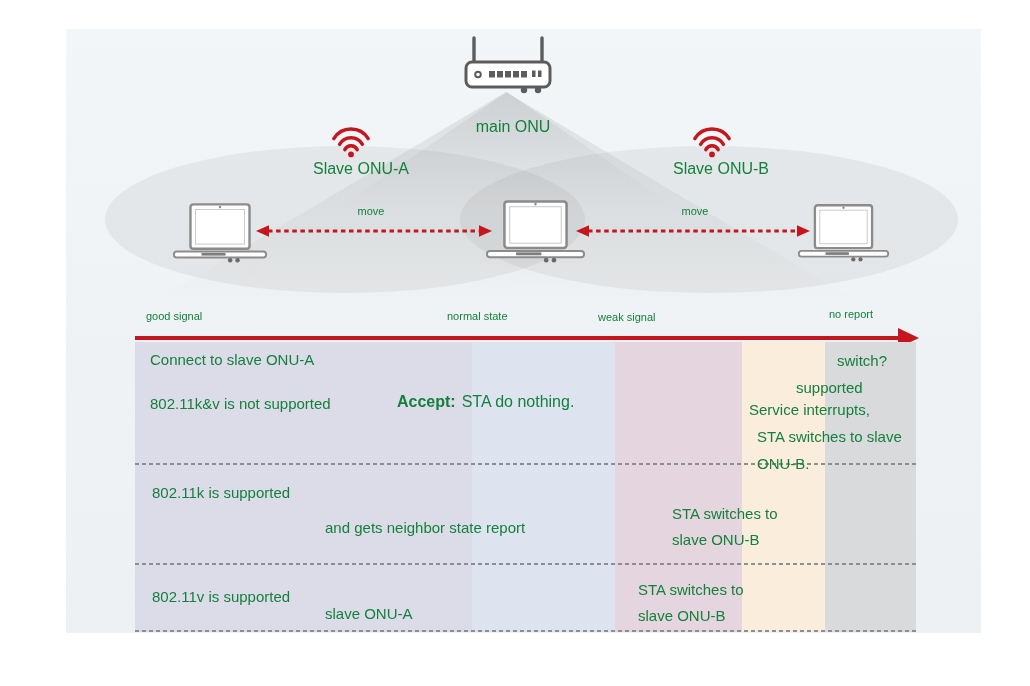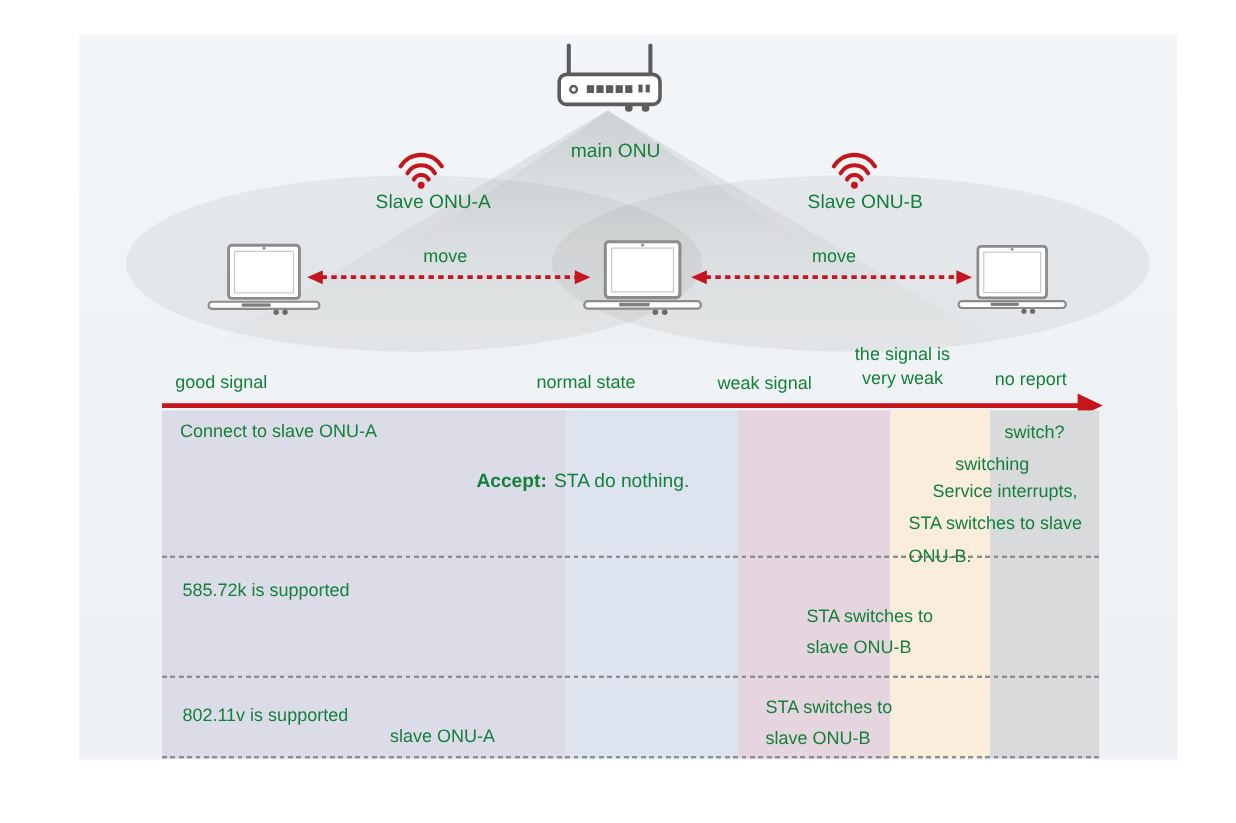--- a/index.html
+++ b/index.html
@@ -21,21 +21,21 @@
     left:335px;top:92px;width:344px;height:118px;
     clip-path:polygon(50% 0,0 100%,100% 100%);
     background:linear-gradient(to bottom,rgba(152,156,160,0.22),rgba(152,156,160,0));
   }
   .coverage{
     border-radius:50%;
     background:rgba(128,131,136,0.115);
   }
   .cov-a{left:105px;top:146px;width:480px;height:147px;}
   .cov-b{left:460px;top:146px;width:498px;height:147px;}
-  .lbl{white-space:nowrap;font-size:15px;}
+  .lbl{white-space:nowrap;font-size:11px;}
   .lbl-center{text-align:center;}
   .axis-line{left:135px;top:336px;width:766px;height:4px;background:#c4161c;}
   .axis-head{
     left:898px;top:328px;width:0;height:0;
     border-top:10px solid transparent;border-bottom:10px solid transparent;
     border-left:21px solid #c4161c;
   }
   .table{left:135px;top:342px;width:781px;height:290px;text-align:right;}
   .col{position:absolute;top:0;height:100%;}
   .col1{left:0;width:337px;}
@@ -150,49 +150,47 @@
       <rect x="2" y="53" width="100" height="6.5" rx="3.2" fill="#fdfdfd" stroke="#8b8b8b" stroke-width="2"></rect>
       <rect x="32" y="54.5" width="26" height="3" fill="#7e7e7e"></rect>
       <circle cx="63" cy="62.5" r="2.4" fill="#6a6a6a"></circle>
       <circle cx="71" cy="62.5" r="2.4" fill="#6a6a6a"></circle>
     </svg>
   </div>
 
   <div class="abs lbl" style="left:146px;top:310px;">good signal</div>
   <div class="abs lbl" style="left:447px;top:310px;">normal state</div>
   <div class="abs lbl" style="left:598px;top:311px;text-align:center;">weak signal</div>
-  <div class="abs lbl lbl-center" style="left:694px;top:287px;width:116px;">
-    <div>the signal is</div>
-    <div style="margin-top:3px;">very weak</div>
-  </div>
   <div class="abs lbl" style="left:829px;top:308px;">no report</div>
 
   <div class="abs axis-line"></div>
   <div class="abs axis-head"></div>
 
   <div class="abs table">
     <div class="col col1" style="background: rgb(220, 220, 233);"></div>
     <div class="col col2" style="background: rgb(221, 228, 239);"></div>
     <div class="col col3" style="background: rgb(229, 213, 222);"></div>
     <div class="col col4" style="background: rgb(250, 237, 220);"></div>
     <div class="col col5" style="background: rgb(217, 218, 220);"></div>
 
     <div class="rowsep" style="top:121px;"></div>
     <div class="rowsep" style="top:221px;"></div>
     <div class="rowsep" style="top:288px;"></div>
 
     <div class="cell" style="left:15px;top:9px;">Connect to slave ONU-A</div>
+    <div class="cell" style="left:15px;top:53px;">802.11k&amp;v is not supported</div>
     <div class="cell accept" style="left:262px;top:50px;"><b>Accept:</b><span class="sp">STA do nothing.</span></div>
     <div class="cell" style="left:702px;top:10px;">switch?</div>
-    <div class="cell" style="left:661px;top:37px;">switching</div>
-    <div class="cell" style="left:642px;top:59px;">Service interrupts,</div>
+    <div class="cell" style="left:661px;top:37px;">supported</div>
+    <div class="cell" style="left:614px;top:59px;">Service interrupts,</div>
     <div class="cell" style="left:622px;top:86px;">STA switches to slave</div>
     <div class="cell" style="left:622px;top:113px;">ONU-B.</div>
 
-    <div class="cell" style="left:17px;top:142px;">585.72k is supported</div>
+    <div class="cell" style="left:17px;top:142px;">802.11k is supported</div>
+    <div class="cell" style="left:190px;top:177px;">and gets neighbor state report</div>
     <div class="cell" style="left:537px;top:163px;">STA switches to</div>
     <div class="cell" style="left:537px;top:189px;">slave ONU-B</div>
 
     <div class="cell" style="left:17px;top:246px;">802.11v is supported</div>
     <div class="cell" style="left:190px;top:263px;">slave ONU-A</div>
     <div class="cell" style="left:503px;top:239px;">STA switches to</div>
     <div class="cell" style="left:503px;top:265px;">slave ONU-B</div>
   </div>
 
 </div>

